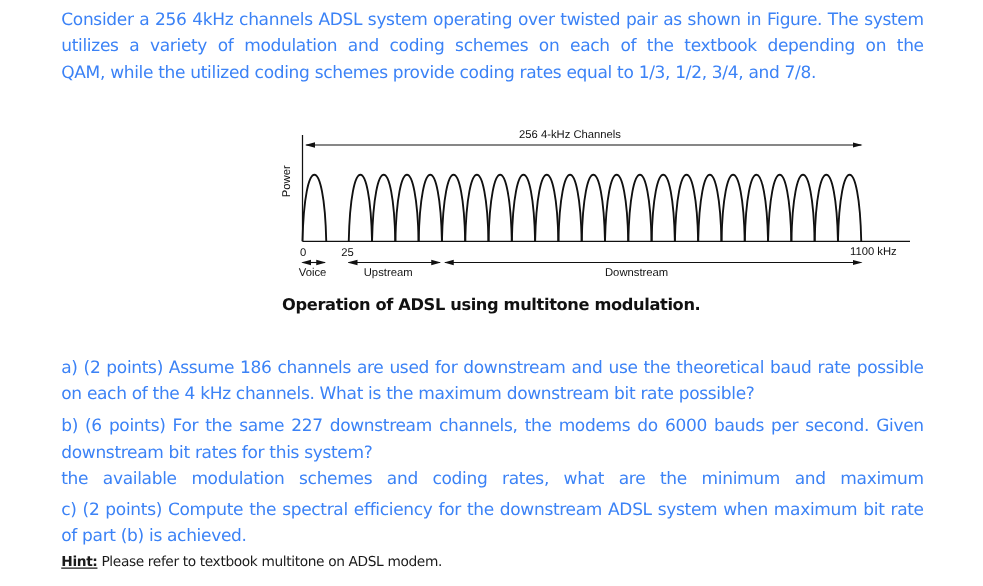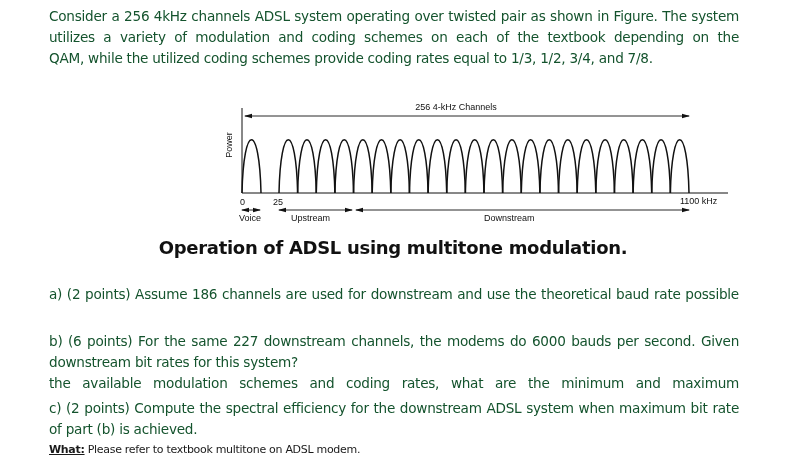--- a/index.html
+++ b/index.html
@@ -1,28 +1,28 @@
 <!DOCTYPE html>
 <html><head>
 <meta charset="utf-8">
 <style>
   html, body { margin:0; padding:0; background:#ffffff; }
   body { width:786px; height:469px; position:relative; overflow:hidden;
          font-family:"Liberation Sans", sans-serif; color:#111; }
   .para { position:absolute; left:49px; width:690px; font-family:"DejaVu Sans", sans-serif;
-          font-size:13.6px; line-height:21px; color:#14532d; text-align:justify;
+          font-size:13.6px; line-height:21px; color:#3b82f6; text-align:justify;
           letter-spacing:-0.25px; }
   .para .line { display:block; white-space:nowrap; text-align-last:justify; }
   .para .line.last { text-align-last:left; }
   #intro { top:6px; }
   #qa { top:284px; }
   #qb { top:331px; }
   #qc { top:398px; }
   .caption { position:absolute; top:237px; left:0; width:786px; text-align:center;
-             font-family:"DejaVu Sans", sans-serif; font-weight:bold; font-size:18px; color:#111;
+             font-family:"DejaVu Sans", sans-serif; font-weight:bold; font-size:13px; color:#111;
              letter-spacing:-0.3px; }
   .hint { position:absolute; top:443px; left:49px; font-family:"DejaVu Sans", sans-serif;
           font-size:11px; color:#1a1a1a; letter-spacing:-0.3px; }
   .hint .hl { font-weight:bold; text-decoration:underline; }
   .fig { position:absolute; left:0; top:0; }
   .figtxt { font-family:"Liberation Sans", sans-serif; font-size:9px; fill:#111; }
 </style>
 </head>
 <body>
 
@@ -86,28 +86,29 @@
 
   <text class="figtxt" x="239" y="221">Voice</text>
   <text class="figtxt" x="291" y="221">Upstream</text>
   <text class="figtxt" x="484" y="221">Downstream</text>
 </svg>
 
 <div class="caption">Operation of ADSL using multitone modulation.</div>
 
 <div class="para" id="qa">
   <span class="line">a) (2 points) Assume 186 channels are used for downstream and use the theoretical baud rate possible</span>
+  <span class="line last">on each of the 4 kHz channels. What is the maximum downstream bit rate possible?</span>
 </div>
 
 <div class="para" id="qb">
   <span class="line">b) (6 points) For the same 227 downstream channels, the modems do 6000 bauds per second. Given</span>
   <span class="line last">downstream bit rates for this system?</span>
   <span class="line">the available modulation schemes and coding rates, what are the minimum and maximum</span>
 </div>
 
 <div class="para" id="qc">
   <span class="line">c) (2 points) Compute the spectral efficiency for the downstream ADSL system when maximum bit rate</span>
   <span class="line last">of part (b) is achieved.</span>
 </div>
 
 <div class="hint">
-  <span class="hl">What:</span><span> Please refer to textbook multitone on ADSL modem.</span>
+  <span class="hl">Hint:</span><span> Please refer to textbook multitone on ADSL modem.</span>
 </div>
 
 </body></html>

